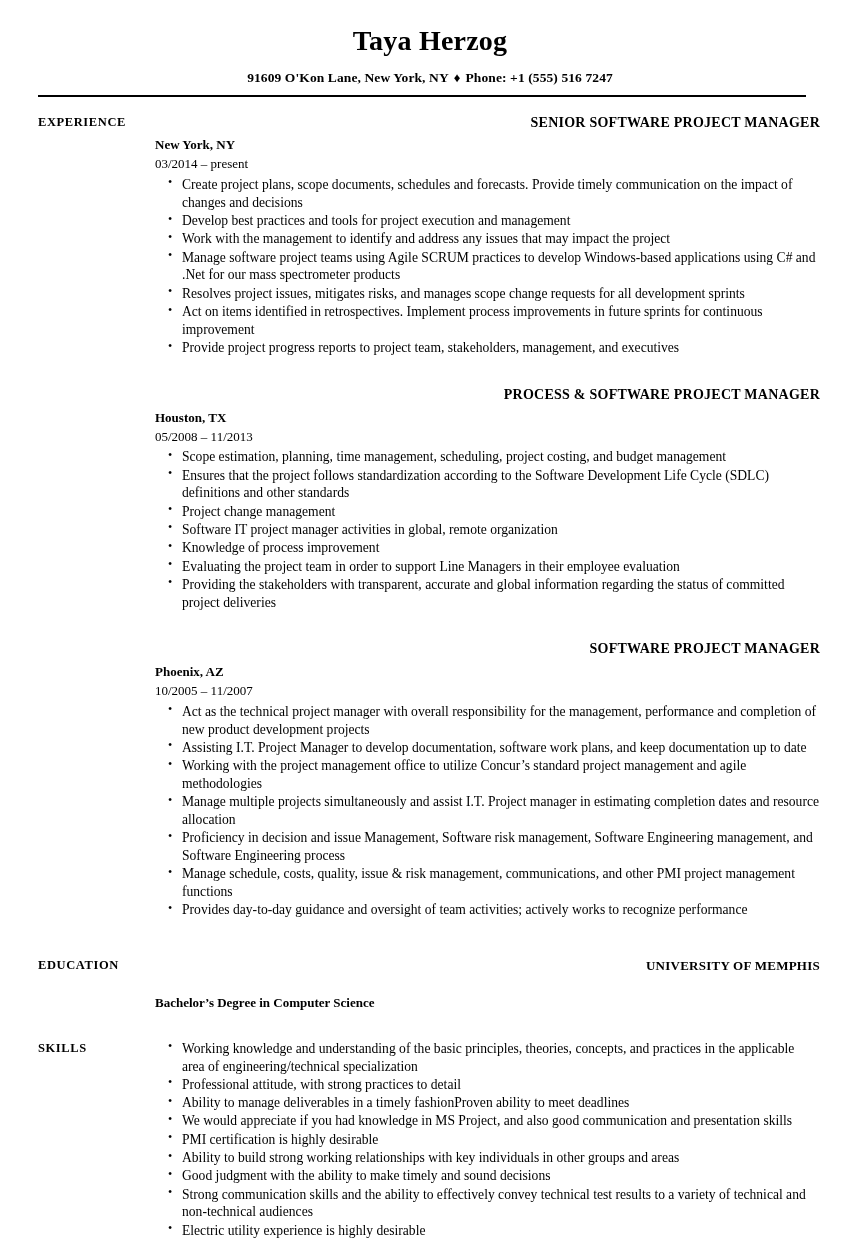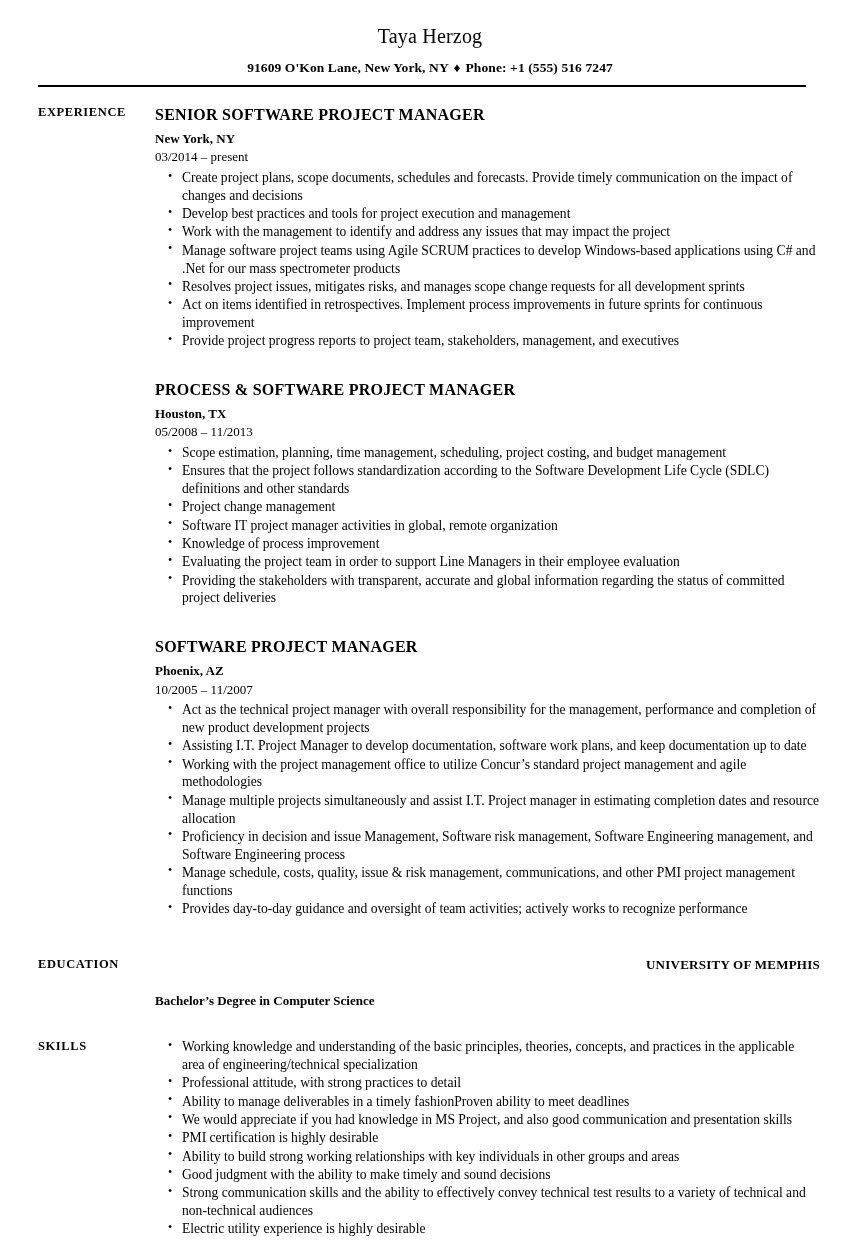--- a/index.html
+++ b/index.html
@@ -22,22 +22,22 @@
     padding: 0;
     overflow: hidden;
   }
 
   
   .header {
     padding-top: 24px;
     text-align: center;
   }
   .cand-name {
-    font-size: 20px;
-    font-weight: normal;
+    font-size: 28px;
+    font-weight: bold;
     letter-spacing: 0.2px;
     line-height: 1.2;
   }
   .contact-line {
     margin-top: 12px;
     font-size: 13.5px;
     font-weight: bold;
     letter-spacing: 0.1px;
   }
   .contact-sep {
@@ -73,24 +73,25 @@
   }
 
   #section-experience { margin-top: 17px; }
   #section-education  { margin-top: 32px; }
   #section-skills     { margin-top: 28px; }
 
   
   .job { margin-bottom: 29px; }
   .job:last-child { margin-bottom: 6px; }
   .job-title {
-    font-size: 16px;
+    font-size: 14px;
     font-weight: bold;
     letter-spacing: 0.25px;
     line-height: 1.35;
+    text-align: right;
   }
   .job-location {
     font-size: 13px;
     font-weight: bold;
     margin-top: 5px;
     line-height: 1.3;
   }
   .job-dates {
     font-size: 13px;
     margin-top: 1px;

